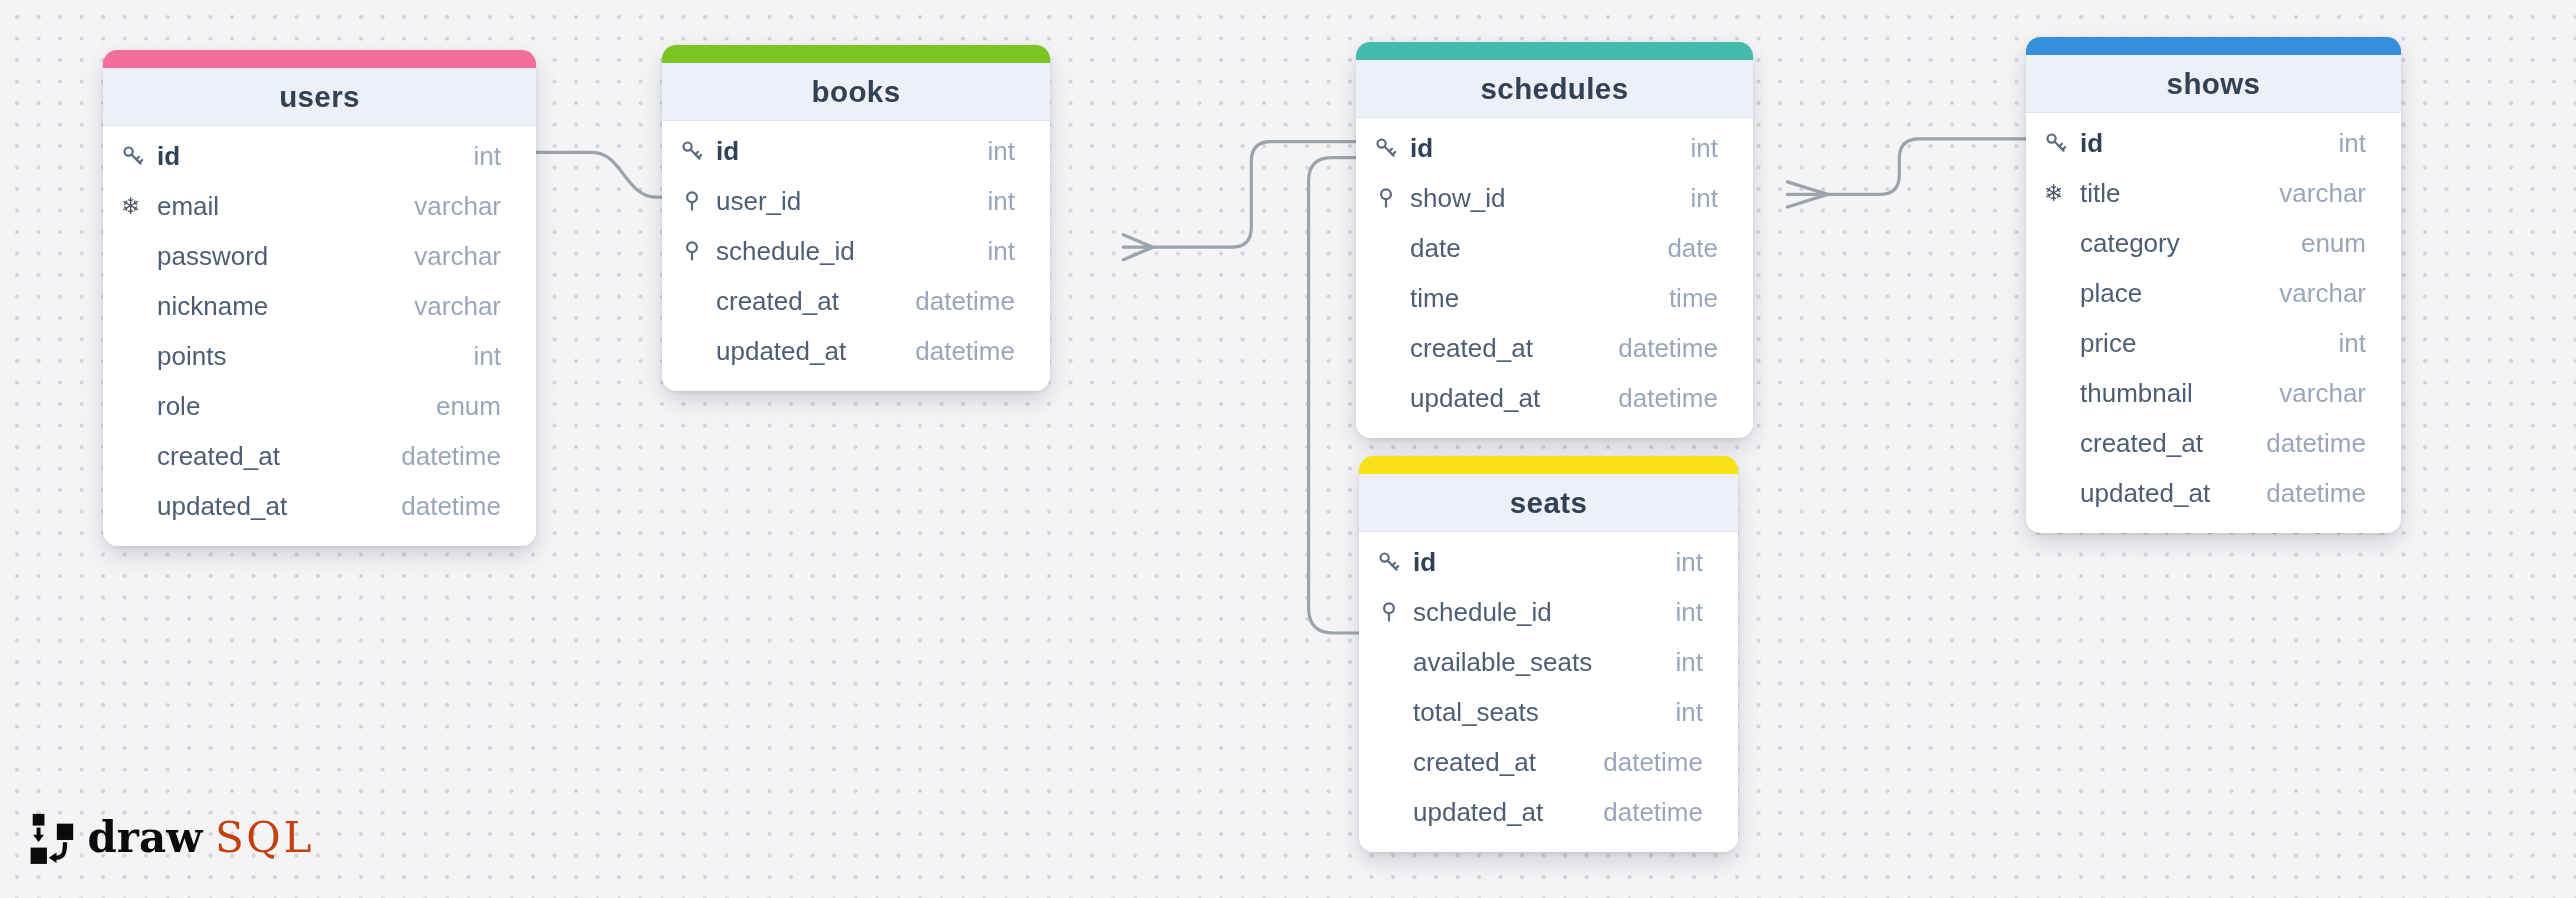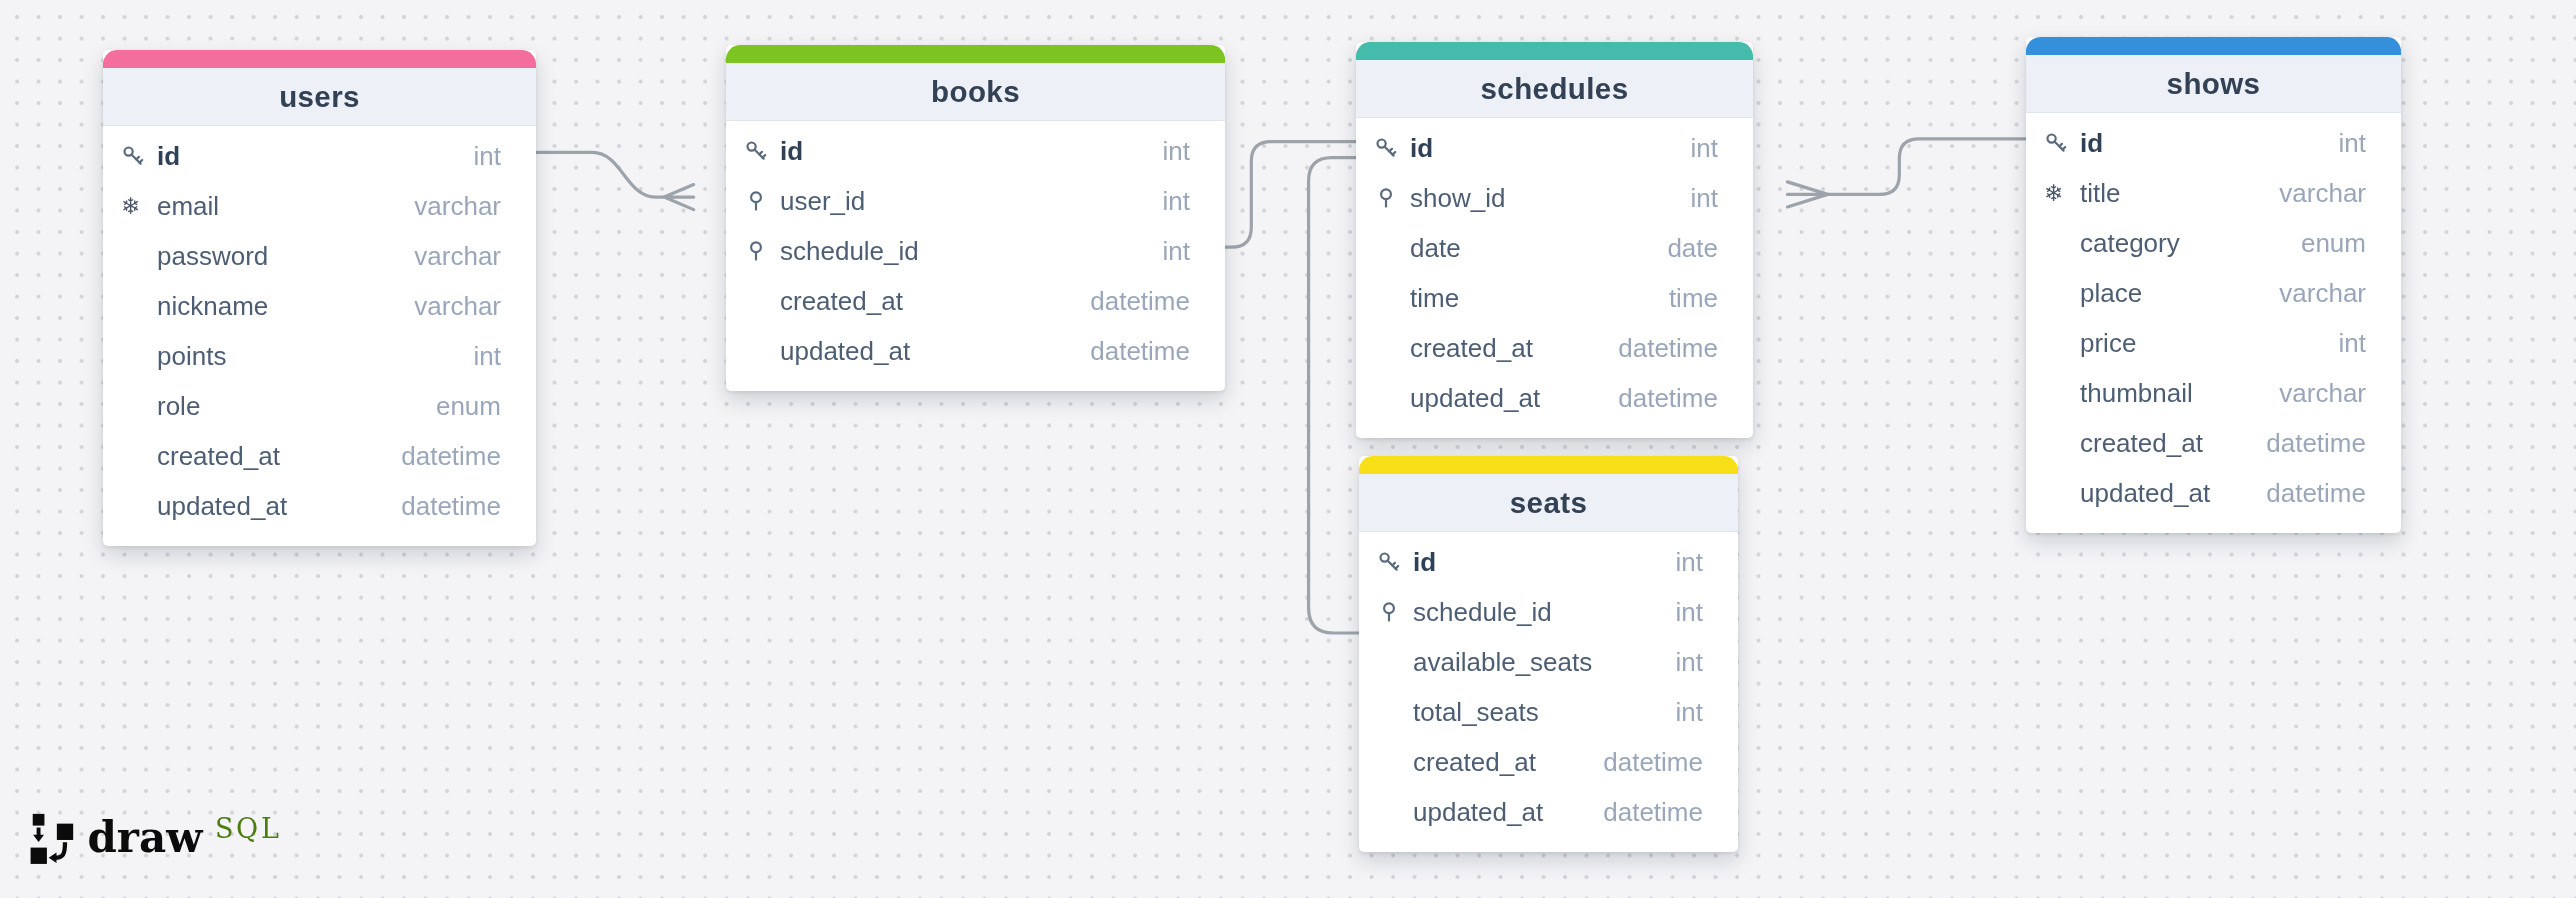--- a/index.html
+++ b/index.html
@@ -6,42 +6,42 @@
   body{
     width:2576px;height:899px;overflow:hidden;position:relative;
     background-color:#F4F4F6;
     background-image:radial-gradient(circle,#D2D4D9 2px,transparent 2.1px);
     background-size:21.5px 21.5px;background-position:6.3px 6.3px;
     font-family:"Liberation Sans",sans-serif;
   }
   #connector-layer{position:absolute;left:0;top:0;z-index:0;}
   #connector-layer path{stroke:#9CA3AB;stroke-width:3.6;fill:none;stroke-linecap:round;stroke-linejoin:round;}
   .table-card{
-    position:absolute;z-index:1;background:#fff;border-radius:5px;
+    position:absolute;z-index:1;background:#fff;border-radius:17px;
     box-shadow:0 1.8px 3.6px rgba(15,23,42,.08),0 9px 21.5px rgba(15,23,42,.16);
   }
   .accent-bar{height:18px;border-radius:14.3px 14.3px 0 0;}
   .table-title{
     height:57px;background:#EDF1F7;border-bottom:1.8px solid #DFE5EC;
     display:flex;align-items:center;justify-content:center;
     font-size:29.5px;font-weight:bold;color:#334155;letter-spacing:0.4px;
   }
   .rows{padding:5.4px 0 14.3px;background:#fff;border-radius:0 0 14.3px 14.3px;}
   .field-row{height:50px;display:flex;align-items:center;padding:0 35px 0 18px;}
   .icon-slot{width:36px;flex:none;display:flex;align-items:center;color:#5B6B7F;}
   .icon-slot svg{width:24px;height:24px;}
   .icon-slot .snow{font-size:23px;line-height:1;color:#4A5568;
     font-family:"DejaVu Sans",sans-serif;}
   .fname{font-size:26px;color:#4D5E74;}
   .fname.pk{font-weight:bold;color:#2F4156;}
   .ftype{margin-left:auto;font-size:26px;color:#9AA7BB;}
   .logo{position:absolute;left:27px;top:813px;z-index:2;display:flex;gap:12.5px;}
   .logo svg{width:48px;height:55px;display:block;}
   .logo-draw{font-family:"DejaVu Serif",serif;font-weight:700;font-size:42px;color:#0B0B0C;}
-  .logo-sql{font-family:"DejaVu Serif",serif;font-weight:400;font-size:27px;color:#4d7c0f;letter-spacing:2.7px;}
+  .logo-sql{font-family:"DejaVu Serif",serif;font-weight:400;font-size:42px;color:#c2410c;letter-spacing:2.7px;}
 </style>
 </head>
 <body>
 
 <div id="canvas">
   <svg id="connector-layer" width="2576" height="899" viewBox="0 0 2878 1004">
       <path d="M599 170 L662 170 C694 170 700 220 732 220 L742 220"></path>
       <path d="M742 220 L775 206 M742 220 L775 220 M742 220 L775 234"></path>
       <path d="M1288 276 L1376 276 Q1398 276 1398 254 L1398 180 Q1398 158 1420 158 L1515 158"></path>
       <path d="M1288 276 L1255 262 M1288 276 L1255 276 M1288 276 L1255 290"></path>
@@ -99,21 +99,21 @@
             <span class="fname">created_at</span>
             <span class="ftype">datetime</span>
           </div>
           <div class="field-row">
             <span class="icon-slot"></span>
             <span class="fname">updated_at</span>
             <span class="ftype">datetime</span>
           </div>
         </div>
       </div>
-      <div class="table-card" style="left: 726px; top: 45px; width: 499px;">
+      <div class="table-card" style="left: 662px; top: 45px; width: 388px;">
         <div class="accent-bar" style="background: rgb(124, 196, 33);"></div>
         <div class="table-title">books</div>
         <div class="rows">
           <div class="field-row">
             <span class="icon-slot">
               <svg viewBox="0 0 24 24" fill="none" stroke="currentColor" stroke-width="2.2" stroke-linecap="round">
                 <circle cx="7.6" cy="7.6" r="4.1"></circle>
                 <path d="M10.7 10.7 L19.6 19.6"></path>
                 <path d="M15.4 15.4 L18 12.8"></path>
                 <path d="M18.6 18.6 L21.2 16"></path>

